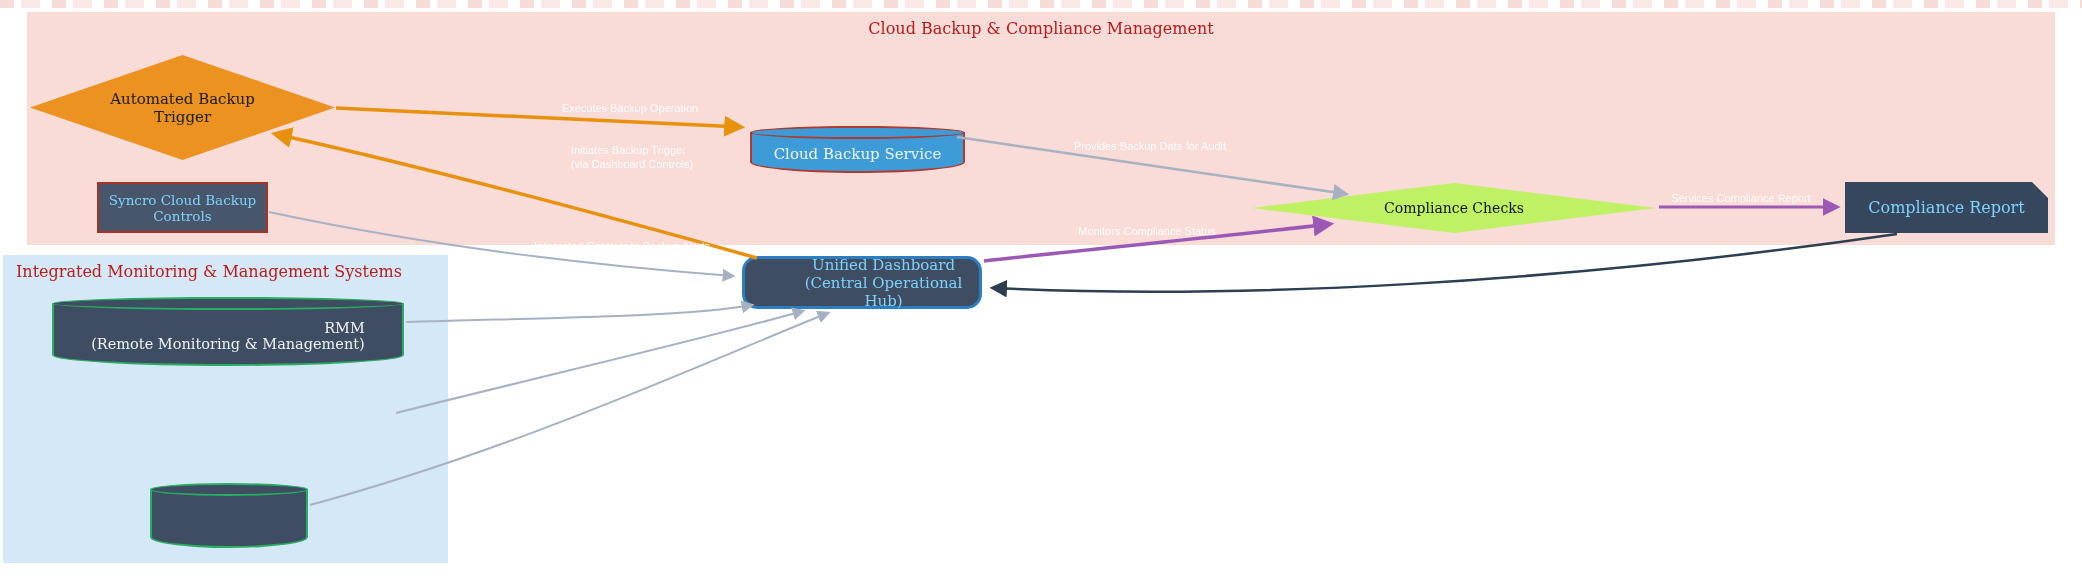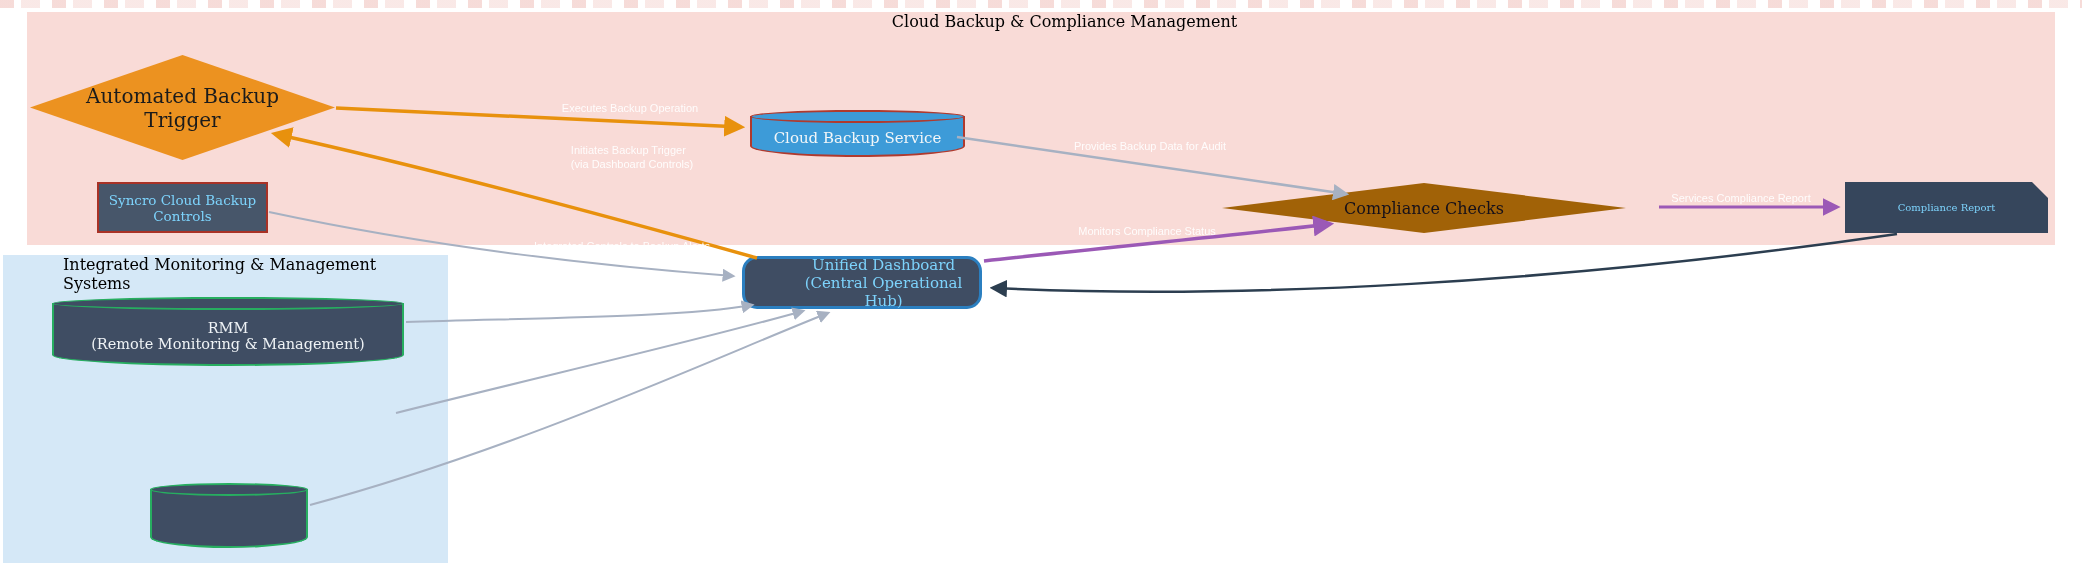--- a/index.html
+++ b/index.html
@@ -10,57 +10,57 @@
   
   .top-strip{position:absolute;left:0;top:0;width:2082px;height:8px;opacity:.55;
     background:repeating-linear-gradient(90deg,
       rgba(226,138,128,.55) 0 14px, rgba(255,255,255,0) 14px 21px,
       rgba(226,138,128,.35) 21px 40px, rgba(255,255,255,0) 40px 52px);}
 
   
   .cluster{position:absolute;}
   .cluster.pink{left:27px;top:12px;width:2028px;height:233px;background:#F9DBD7;}
   .cluster.blue{left:3px;top:255px;width:445px;height:308px;background:#D5E8F7;}
-  .cluster-title{color:#000000;font-size:16px;line-height:1.2;padding-top:0;margin-left:47px;}
+  .cluster-title{color:#b91c1c;font-size:16px;line-height:1.2;padding-top:7px;}
   .cluster.pink .cluster-title{text-align:center;}
   .cluster.blue .cluster-title{text-align:left;padding-left:13px;}
 
   
   .node{position:absolute;display:flex;align-items:center;justify-content:center;
         text-align:center;white-space:pre-line;}
   .dark-text{color:#1B1B1B;}
   .light-text{color:#7dd3fc;}
 
   .diamond{clip-path:polygon(50% 0,100% 50%,50% 100%,0 50%);}
-  .n-trigger{left:30px;top:55px;width:305px;height:105px;background:#EC9220;font-size:20px;}
-  .n-checks{left:1222px;top:183px;width:404px;height:50px;background:#a16207;font-size:16px;color:#15101A;}
+  .n-trigger{left:30px;top:55px;width:305px;height:105px;background:#EC9220;font-size:15px;}
+  .n-checks{left:1252px;top:183px;width:404px;height:50px;background:#bef264;font-size:14px;color:#15101A;}
 
   .n-syncro{left:97px;top:182px;width:171px;height:51px;background:#47566A;
             border:2.5px solid #A93226;box-sizing:border-box;font-size:13.5px;}
   .n-dashboard{left:742px;top:256px;width:240px;height:53px;background:#3F4D63;
             border:3px solid #2B7FC0;border-radius:15px;box-sizing:border-box;font-size:15px;padding-left:43px;}
   .n-report{left:1845px;top:182px;width:203px;height:51px;background:#36465C;
             clip-path:polygon(0 0,calc(100% - 16px) 0,100% 16px,100% 100%,0 100%);
-            font-size:10px;}
+            font-size:16px;}
 
   
   .cyl{position:absolute;}
   .cyl .cyl-body{position:absolute;left:0;right:0;top:6px;bottom:0;background:var(--f);
        border:2px solid var(--s);border-top:none;box-sizing:border-box;
        border-radius:0 0 50% 50%/0 0 11px 11px;}
   .cyl .cyl-top{position:absolute;left:0;right:0;top:0;height:13px;background:var(--f);
        border:2px solid var(--s);box-sizing:border-box;border-radius:50%;}
   .cyl .cyl-label{position:absolute;left:0;right:0;top:9px;bottom:0;display:flex;
        align-items:center;justify-content:center;text-align:center;white-space:pre-line;}
-  .c-cbs{left:750px;top:110px;width:215px;height:47px;--f:#3D9BD8;--s:#B03A2E;}
+  .c-cbs{left:750px;top:126px;width:215px;height:47px;--f:#3D9BD8;--s:#B03A2E;}
   .c-cbs .cyl-label{font-size:15px;color:#F2F6F8;}
   .c-rmm{left:52px;top:297px;width:352px;height:69px;--f:#3F4D63;--s:#27AE60;}
   .c-psa{left:60px;top:390px;width:334px;height:68px;--f:#3A97D4;--s:#27AE60;}
   .c-m365{left:150px;top:483px;width:158px;height:65px;--f:#3F4D63;--s:#27AE60;}
-  .c-rmm .cyl-label,.c-psa .cyl-label,.c-m365 .cyl-label{font-size:14.5px;color:#EEF2F5;}
+  .c-rmm .cyl-label,.c-psa .cyl-label,.c-m365 .cyl-label{font-size:14.5px;color:#EEF2F5;text-align:right;}
 
   
   svg.edges{position:absolute;left:0;top:0;pointer-events:none;}
 
   .elabel{position:absolute;transform:translateX(-50%);color:rgba(255,255,255,.92);
           font-family:"Liberation Sans", sans-serif;font-size:11px;line-height:1.25;
           text-align:left;white-space:pre-line;}
 </style>
 </head>
 <body>

